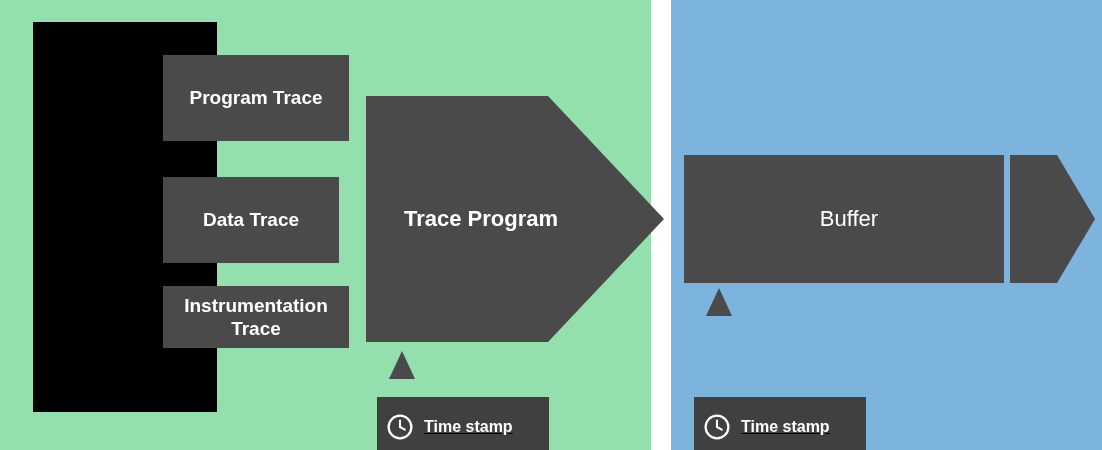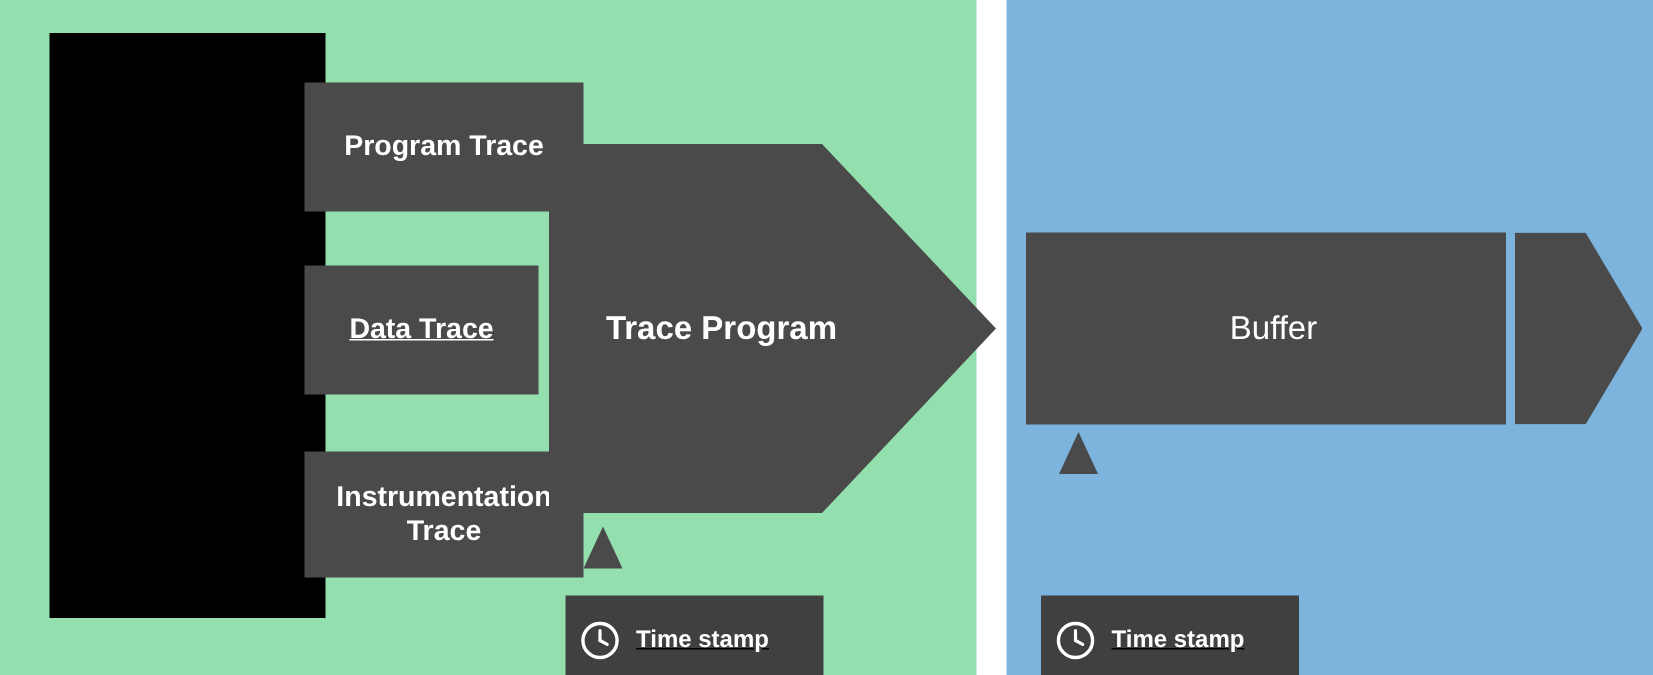--- a/index.html
+++ b/index.html
@@ -66,33 +66,32 @@
     color: #ffffff;
     font-size: 19px;
     font-weight: bold;
     display: flex;
     align-items: center;
     justify-content: center;
     text-align: center;
     line-height: 1.22;
     box-sizing: border-box;
     padding: 0 6px;
-    margin-left: 40px;
   }
   .trace-program {
     left: 163px; top: 55px;
     width: 186px; height: 86px;
   }
   .trace-data {
     left: 163px; top: 177px;
-    width: 156px; height: 86px; text-decoration: underline;
+    width: 176px; height: 86px;
   }
   .trace-instr {
-    left: 163px; top: 301px;
-    width: 186px; height: 84px;
+    left: 163px; top: 286px;
+    width: 186px; height: 62px;
   }
 
   
   .arrow-block {
     position: absolute;
     left: 366px; top: 96px;
     width: 298px; height: 246px;
     background: #4a4a4a;
     -webkit-clip-path: polygon(0 0, 182px 0, 100% 50%, 182px 100%, 0 100%);
     clip-path: polygon(0 0, 182px 0, 100% 50%, 182px 100%, 0 100%);

